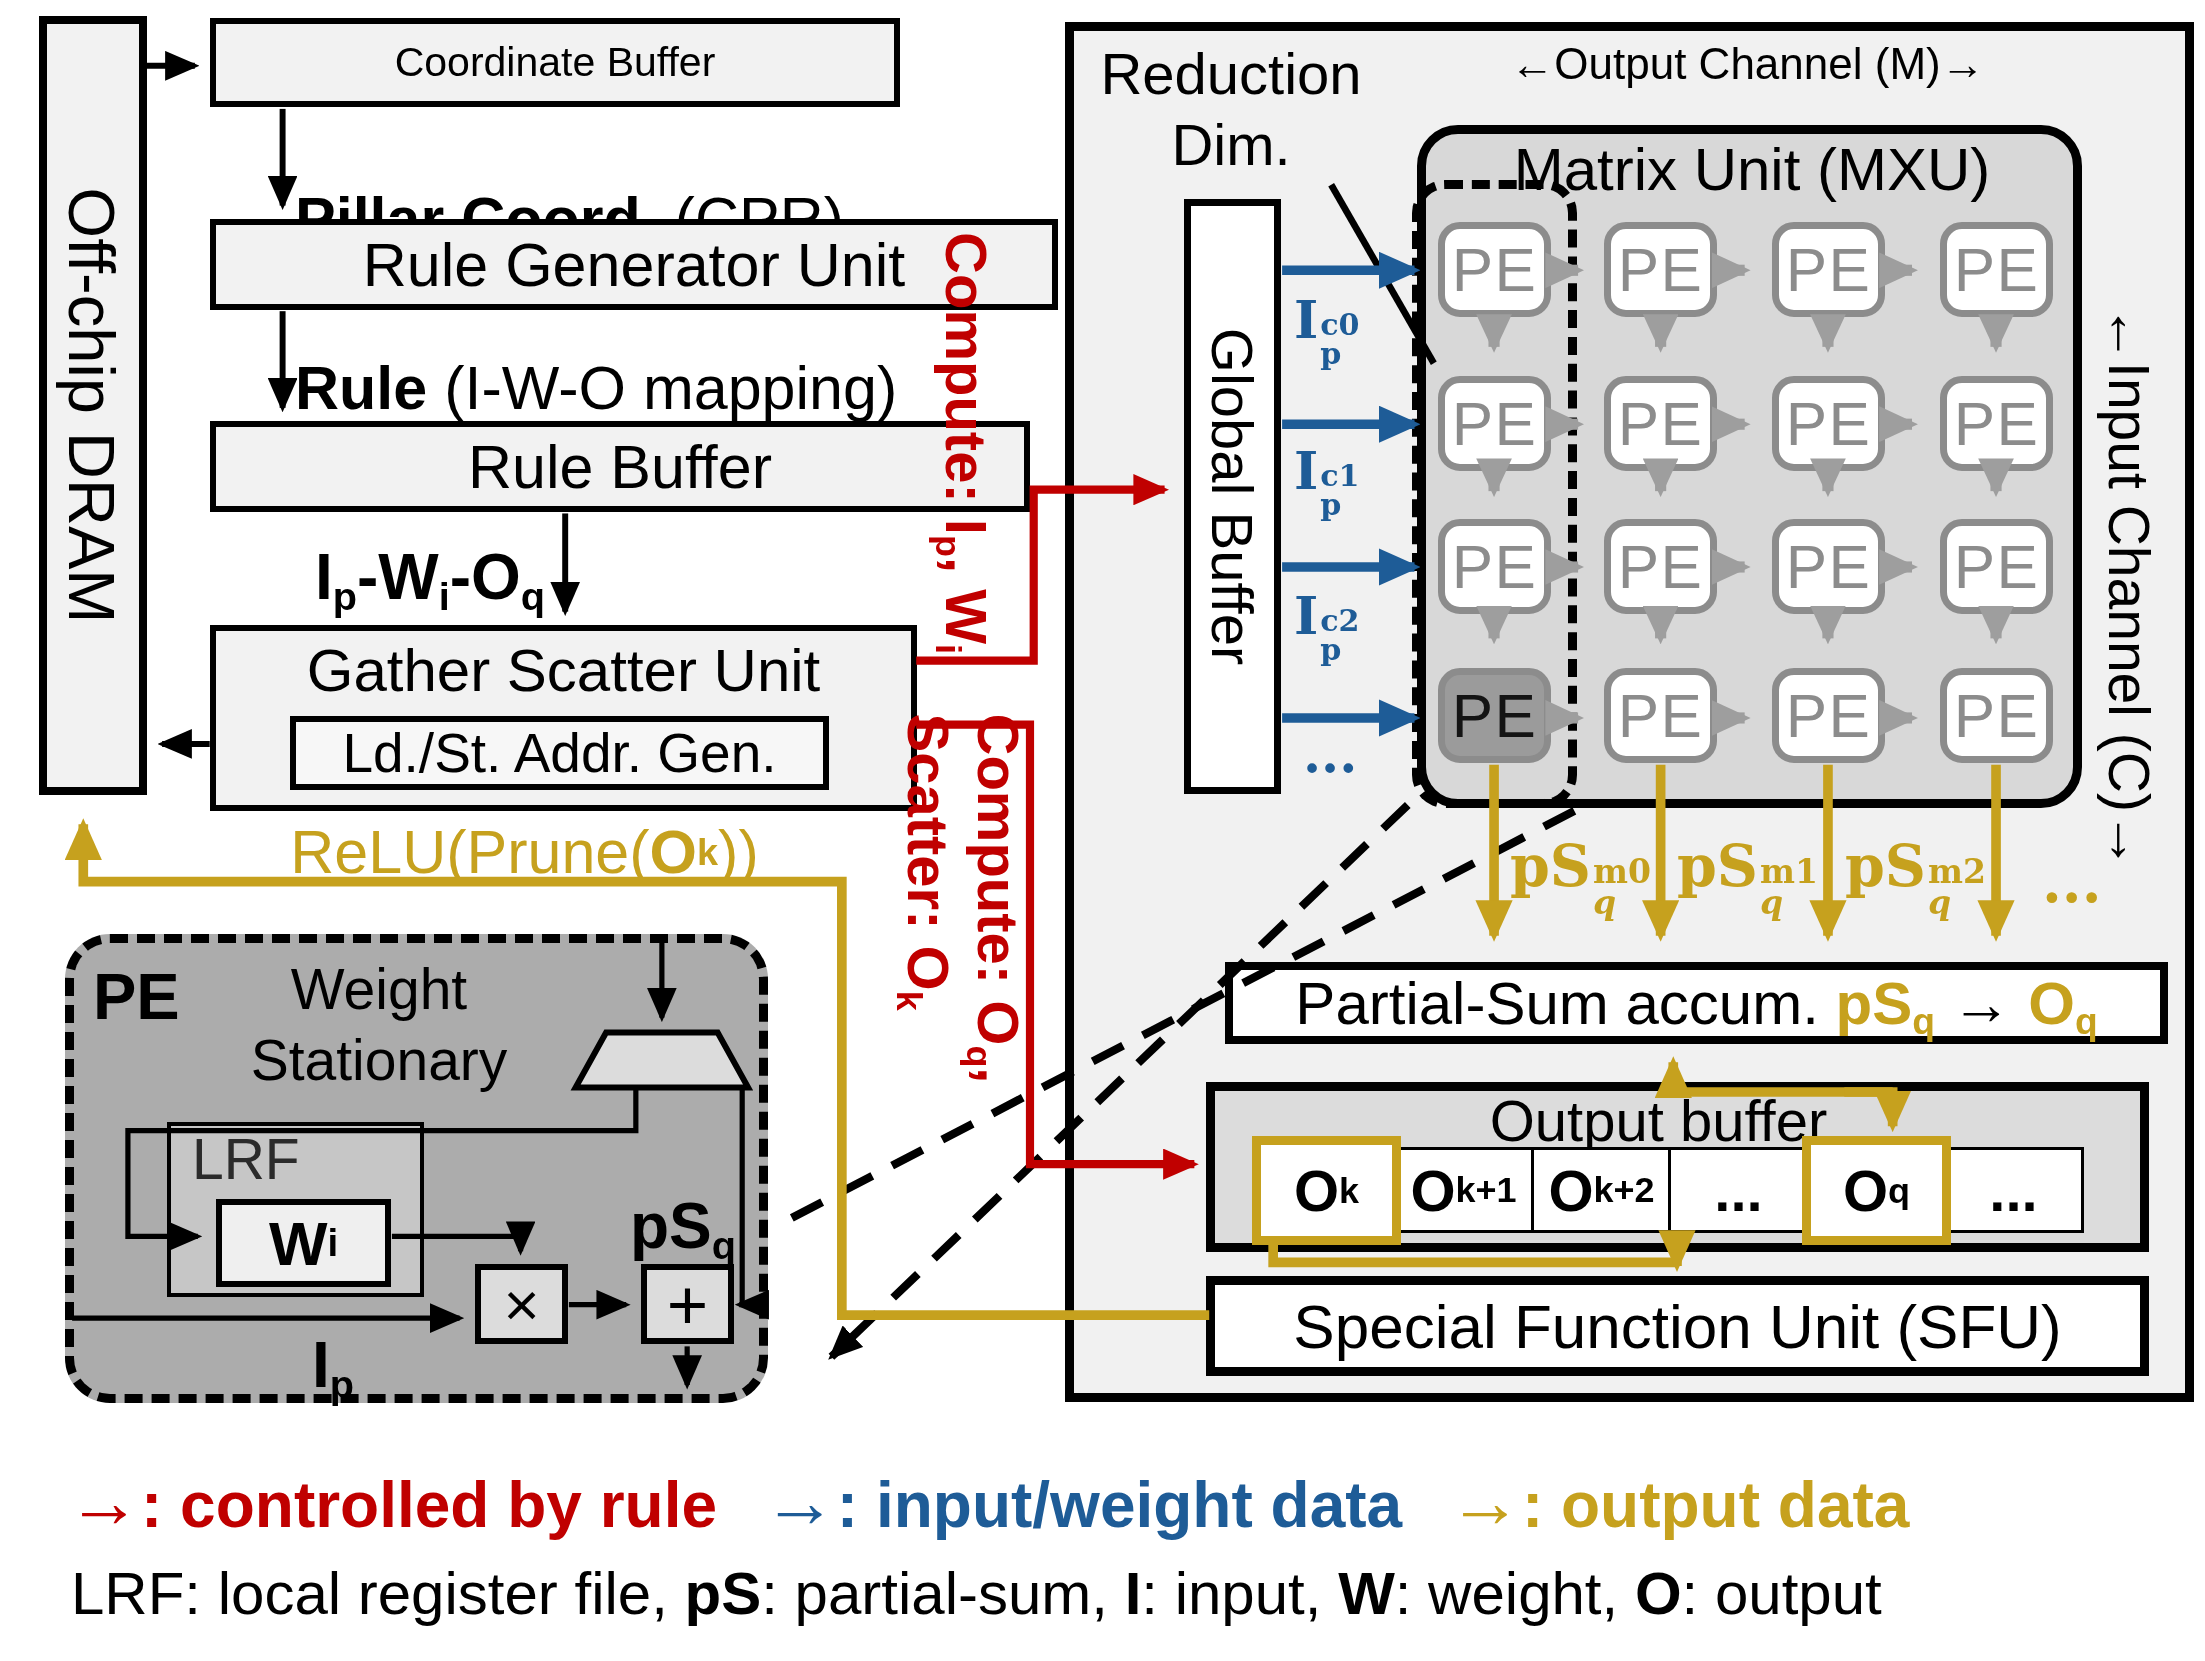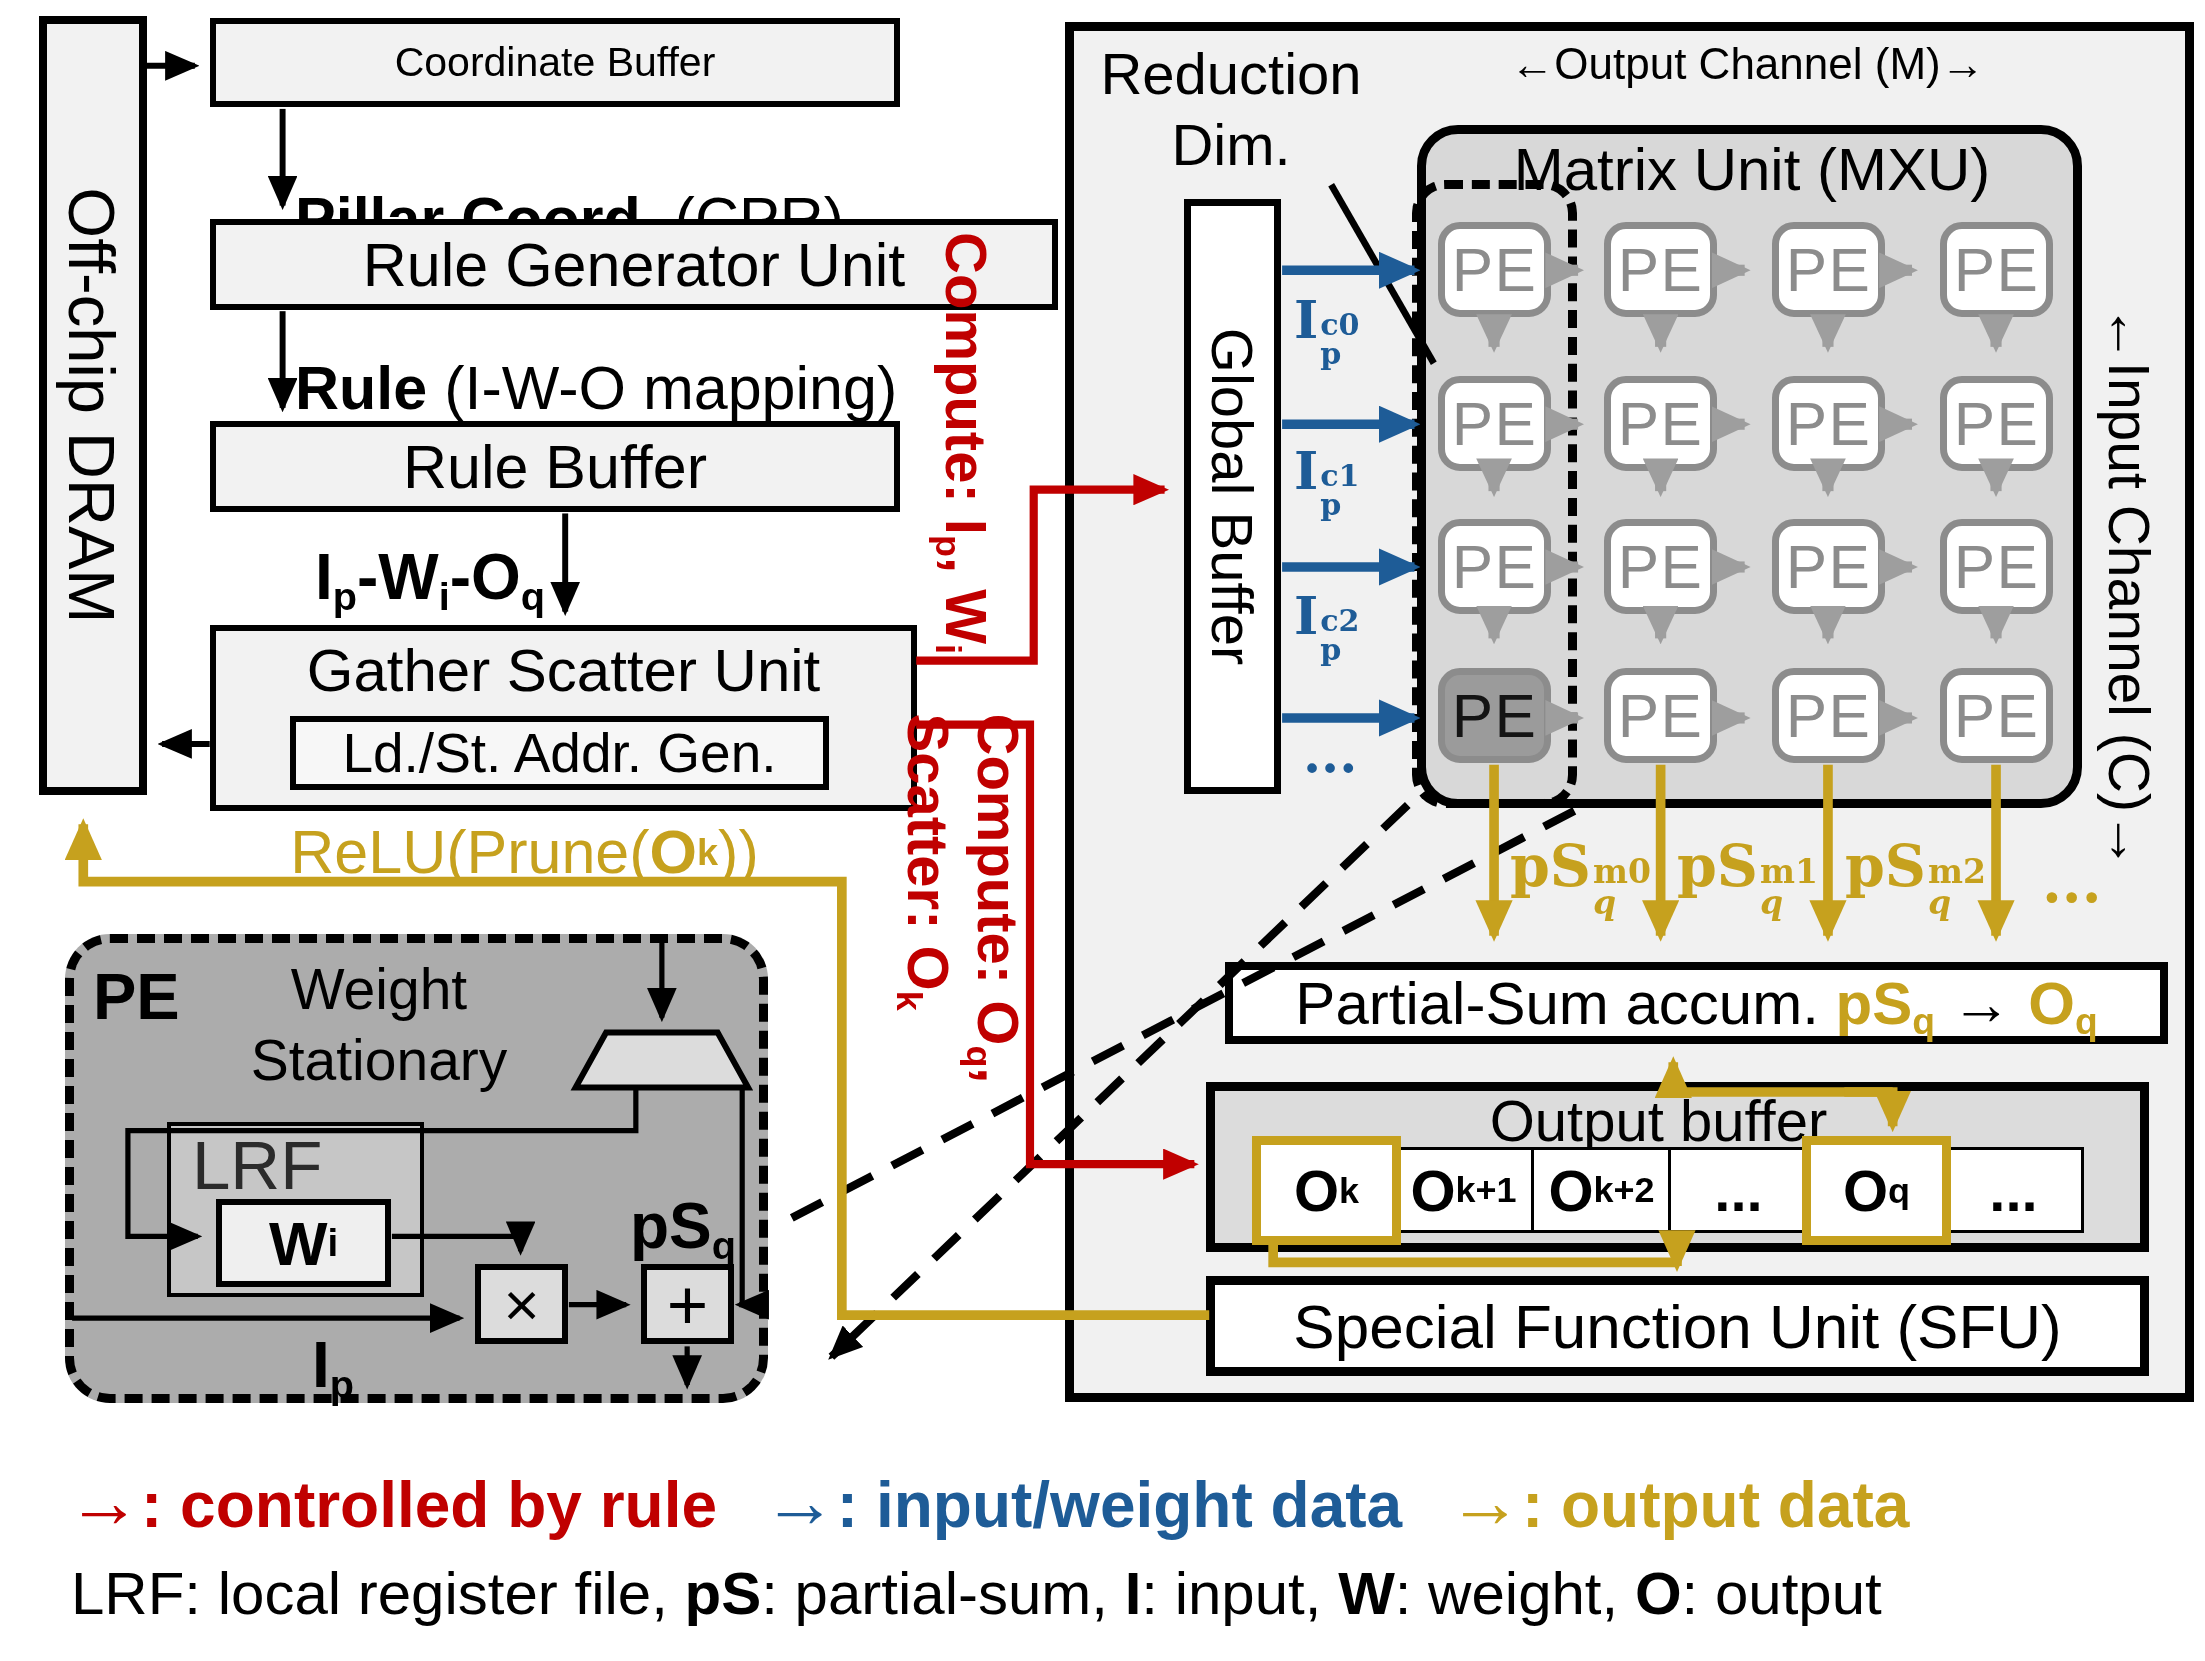--- a/index.html
+++ b/index.html
@@ -47,21 +47,21 @@
   </div>
 
   <div class="box" style="left:210px;top:219px;width:848px;height:91px;font-size:61px;">
     <span>Rule Generator Unit</span>
   </div>
 
   <div class="lbl" style="left:295px;top:353px;font-size:61px;">
     <b>Rule</b><span> (I-W-O mapping)</span>
   </div>
 
-  <div class="box" style="left:210px;top:421px;width:690px;height:91px;font-size:61px;">
+  <div class="box" style="left:210px;top:421px;width:820px;height:91px;font-size:61px;">
     <span>Rule Buffer</span>
   </div>
 
   <div class="lbl" style="left:315px;top:540px;font-size:64px;font-weight:bold;">
     <span>I</span><sub>p</sub><span>-</span><span>W</span><sub>i</sub><span>-</span><span>O</span><sub>q</sub>
   </div>
 
   <div class="box" style="left:210px;top:625px;width:707px;height:186px;align-items:flex-start;font-size:60px;">
     <span style="margin-top:4.5px;">Gather Scatter Unit</span>
   </div>
@@ -240,21 +240,21 @@
 
   <div class="abs" style="left:65px;top:934px;width:703px;height:469px;background:#ACACAC;border:9.7px dashed #000;border-radius:45px;box-sizing:border-box;"></div>
   <div class="lbl" style="left:93px;top:959px;font-size:65px;font-weight:bold;">
     <span>PE</span>
   </div>
   <div class="lbl" style="left:223px;top:954px;width:312px;text-align:center;font-size:57px;line-height:1.25;">
     <div>Weight</div>
     <div>Stationary</div>
   </div>
   <div class="abs" style="left:167px;top:1122px;width:257px;height:175px;background:#C6C6C6;border:4.5px solid #000;box-sizing:border-box;"></div>
-  <div class="lbl" style="left:192px;top:1126px;font-size:69px;color:#2b2b2b;">
+  <div class="lbl" style="left:192px;top:1126px;font-size:57px;color:#2b2b2b;">
     <span>LRF</span>
   </div>
   <div class="box" style="left:216px;top:1199px;width:175px;height:88px;background:#EFEFEF;border-width:6.7px;font-size:62px;font-weight:bold;">
     <span>W</span>
       <sub>i</sub>
   </div>
   <div class="box" style="left:475px;top:1264px;width:93px;height:80px;background:#DCDCDC;border-width:6px;font-size:62px;">
     <span>×</span>
   </div>
   <div class="box" style="left:641px;top:1264px;width:93px;height:80px;background:#DCDCDC;border-width:6px;font-size:71px;">

